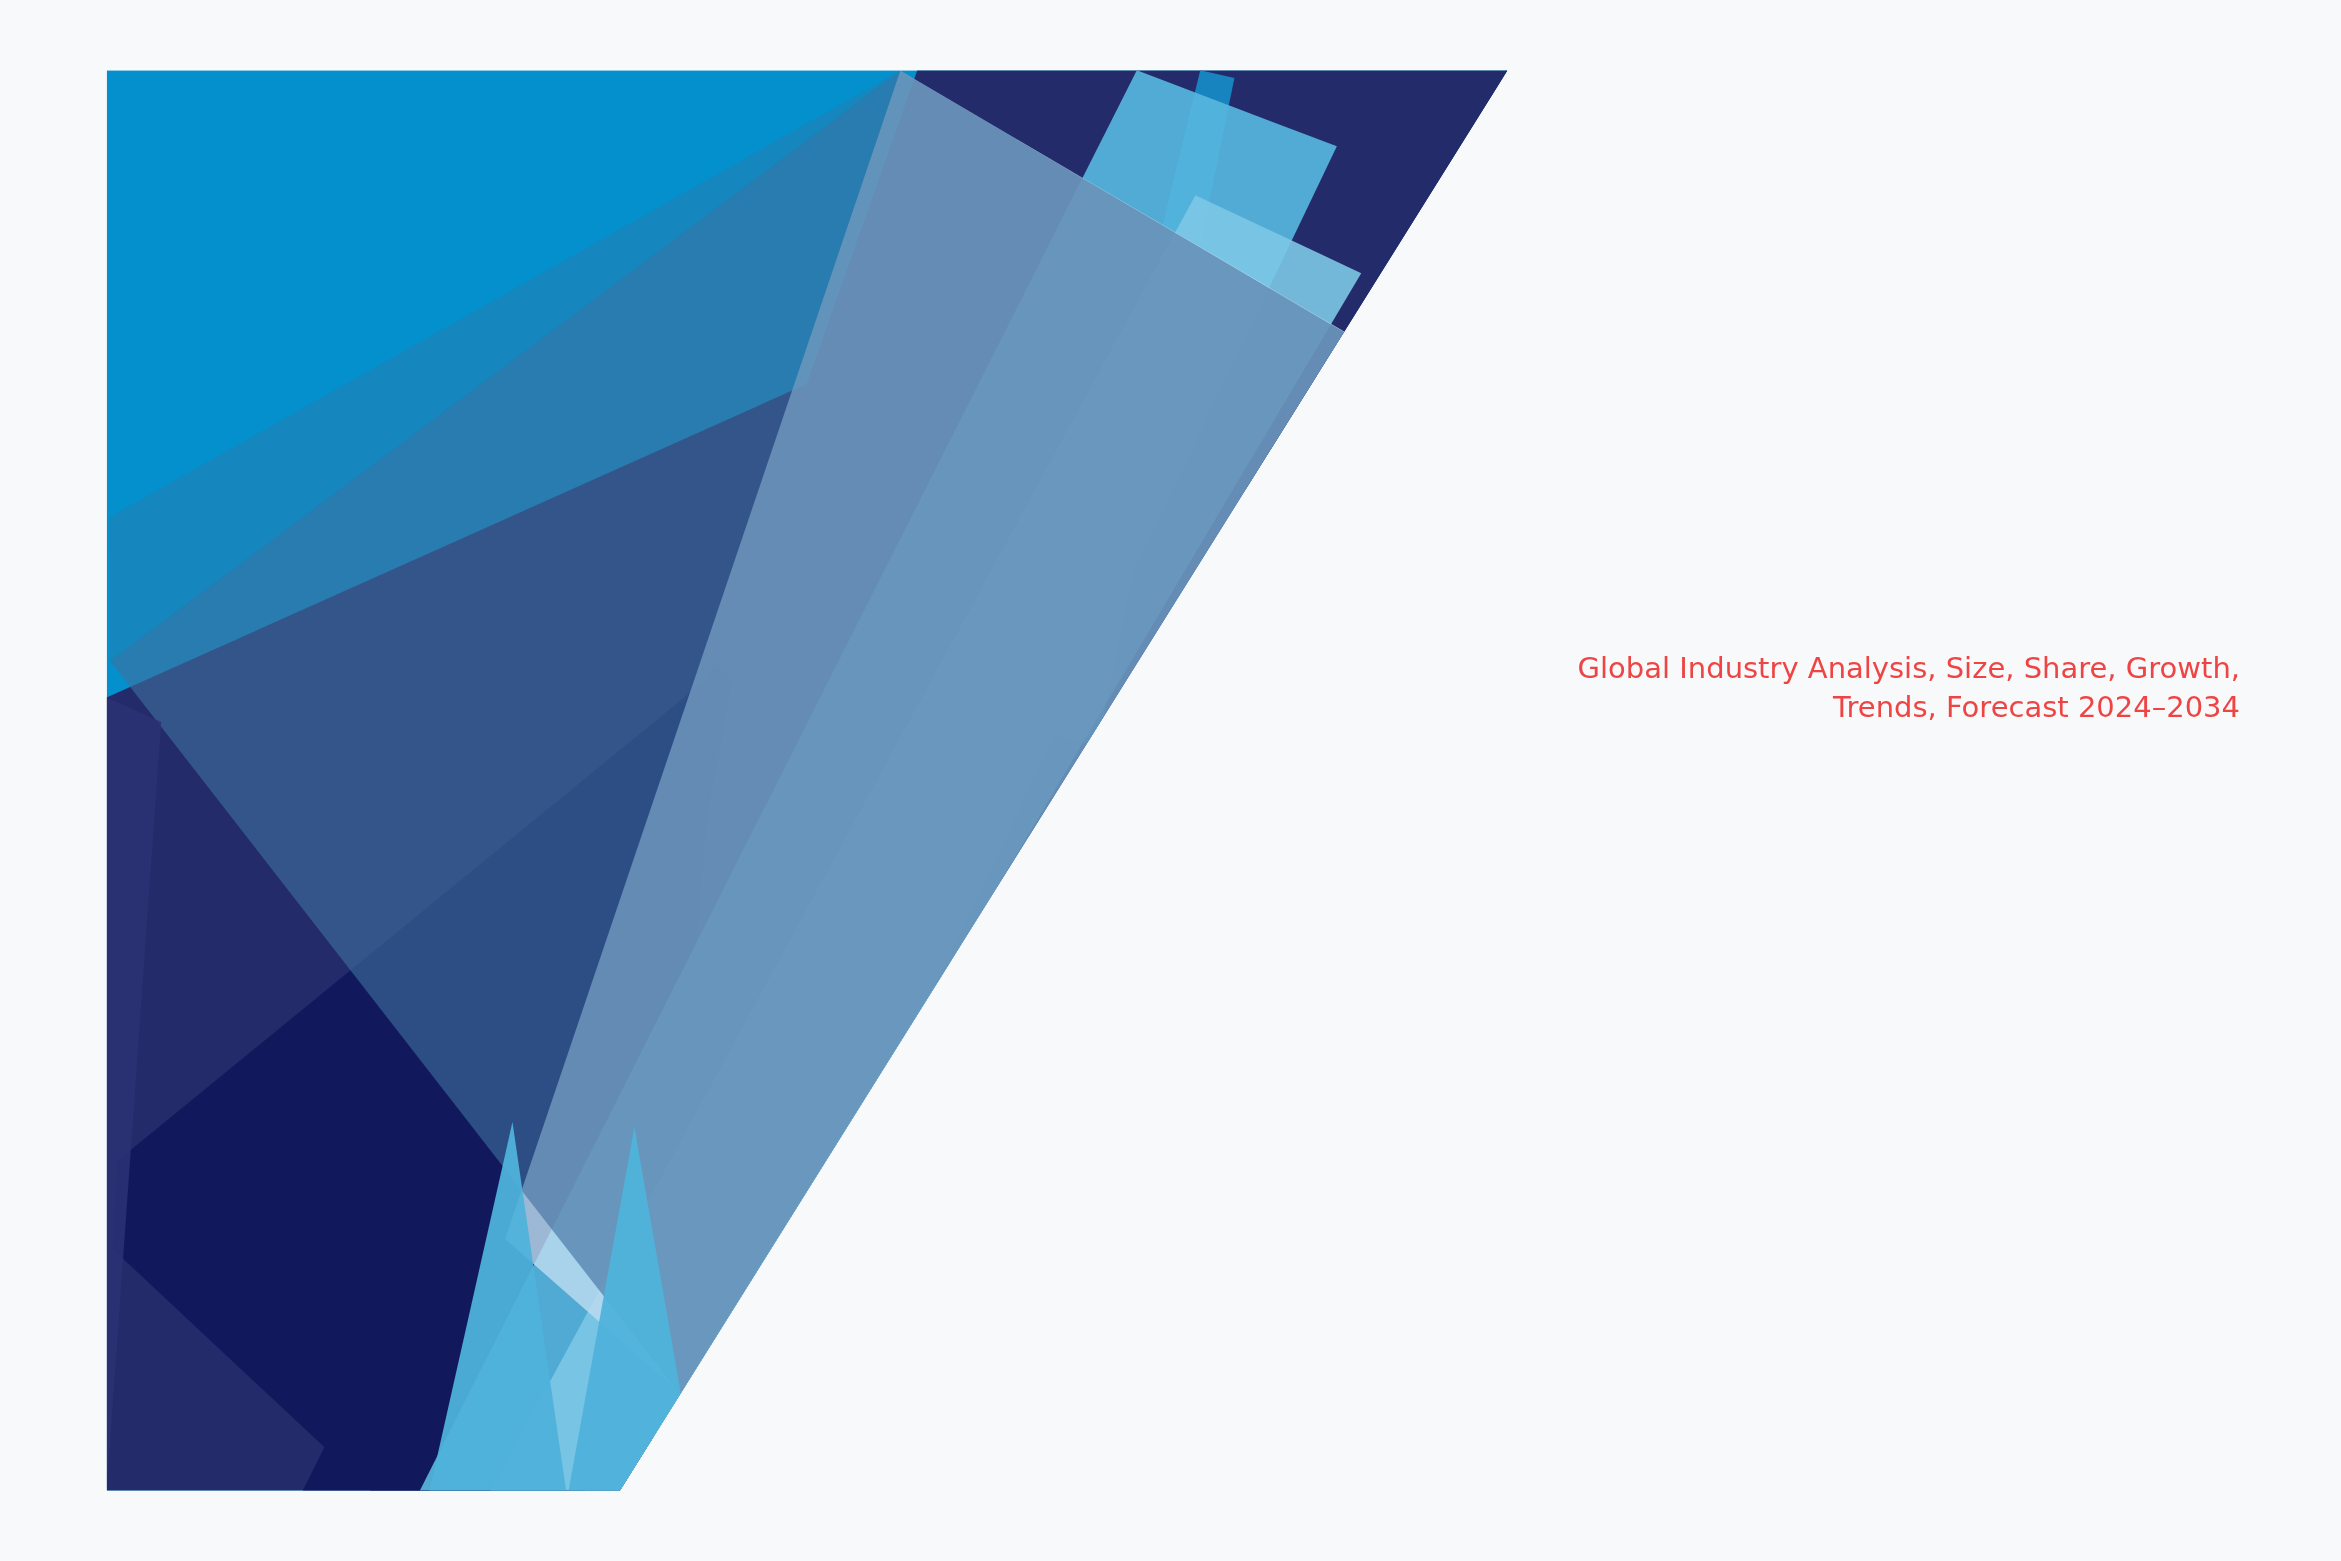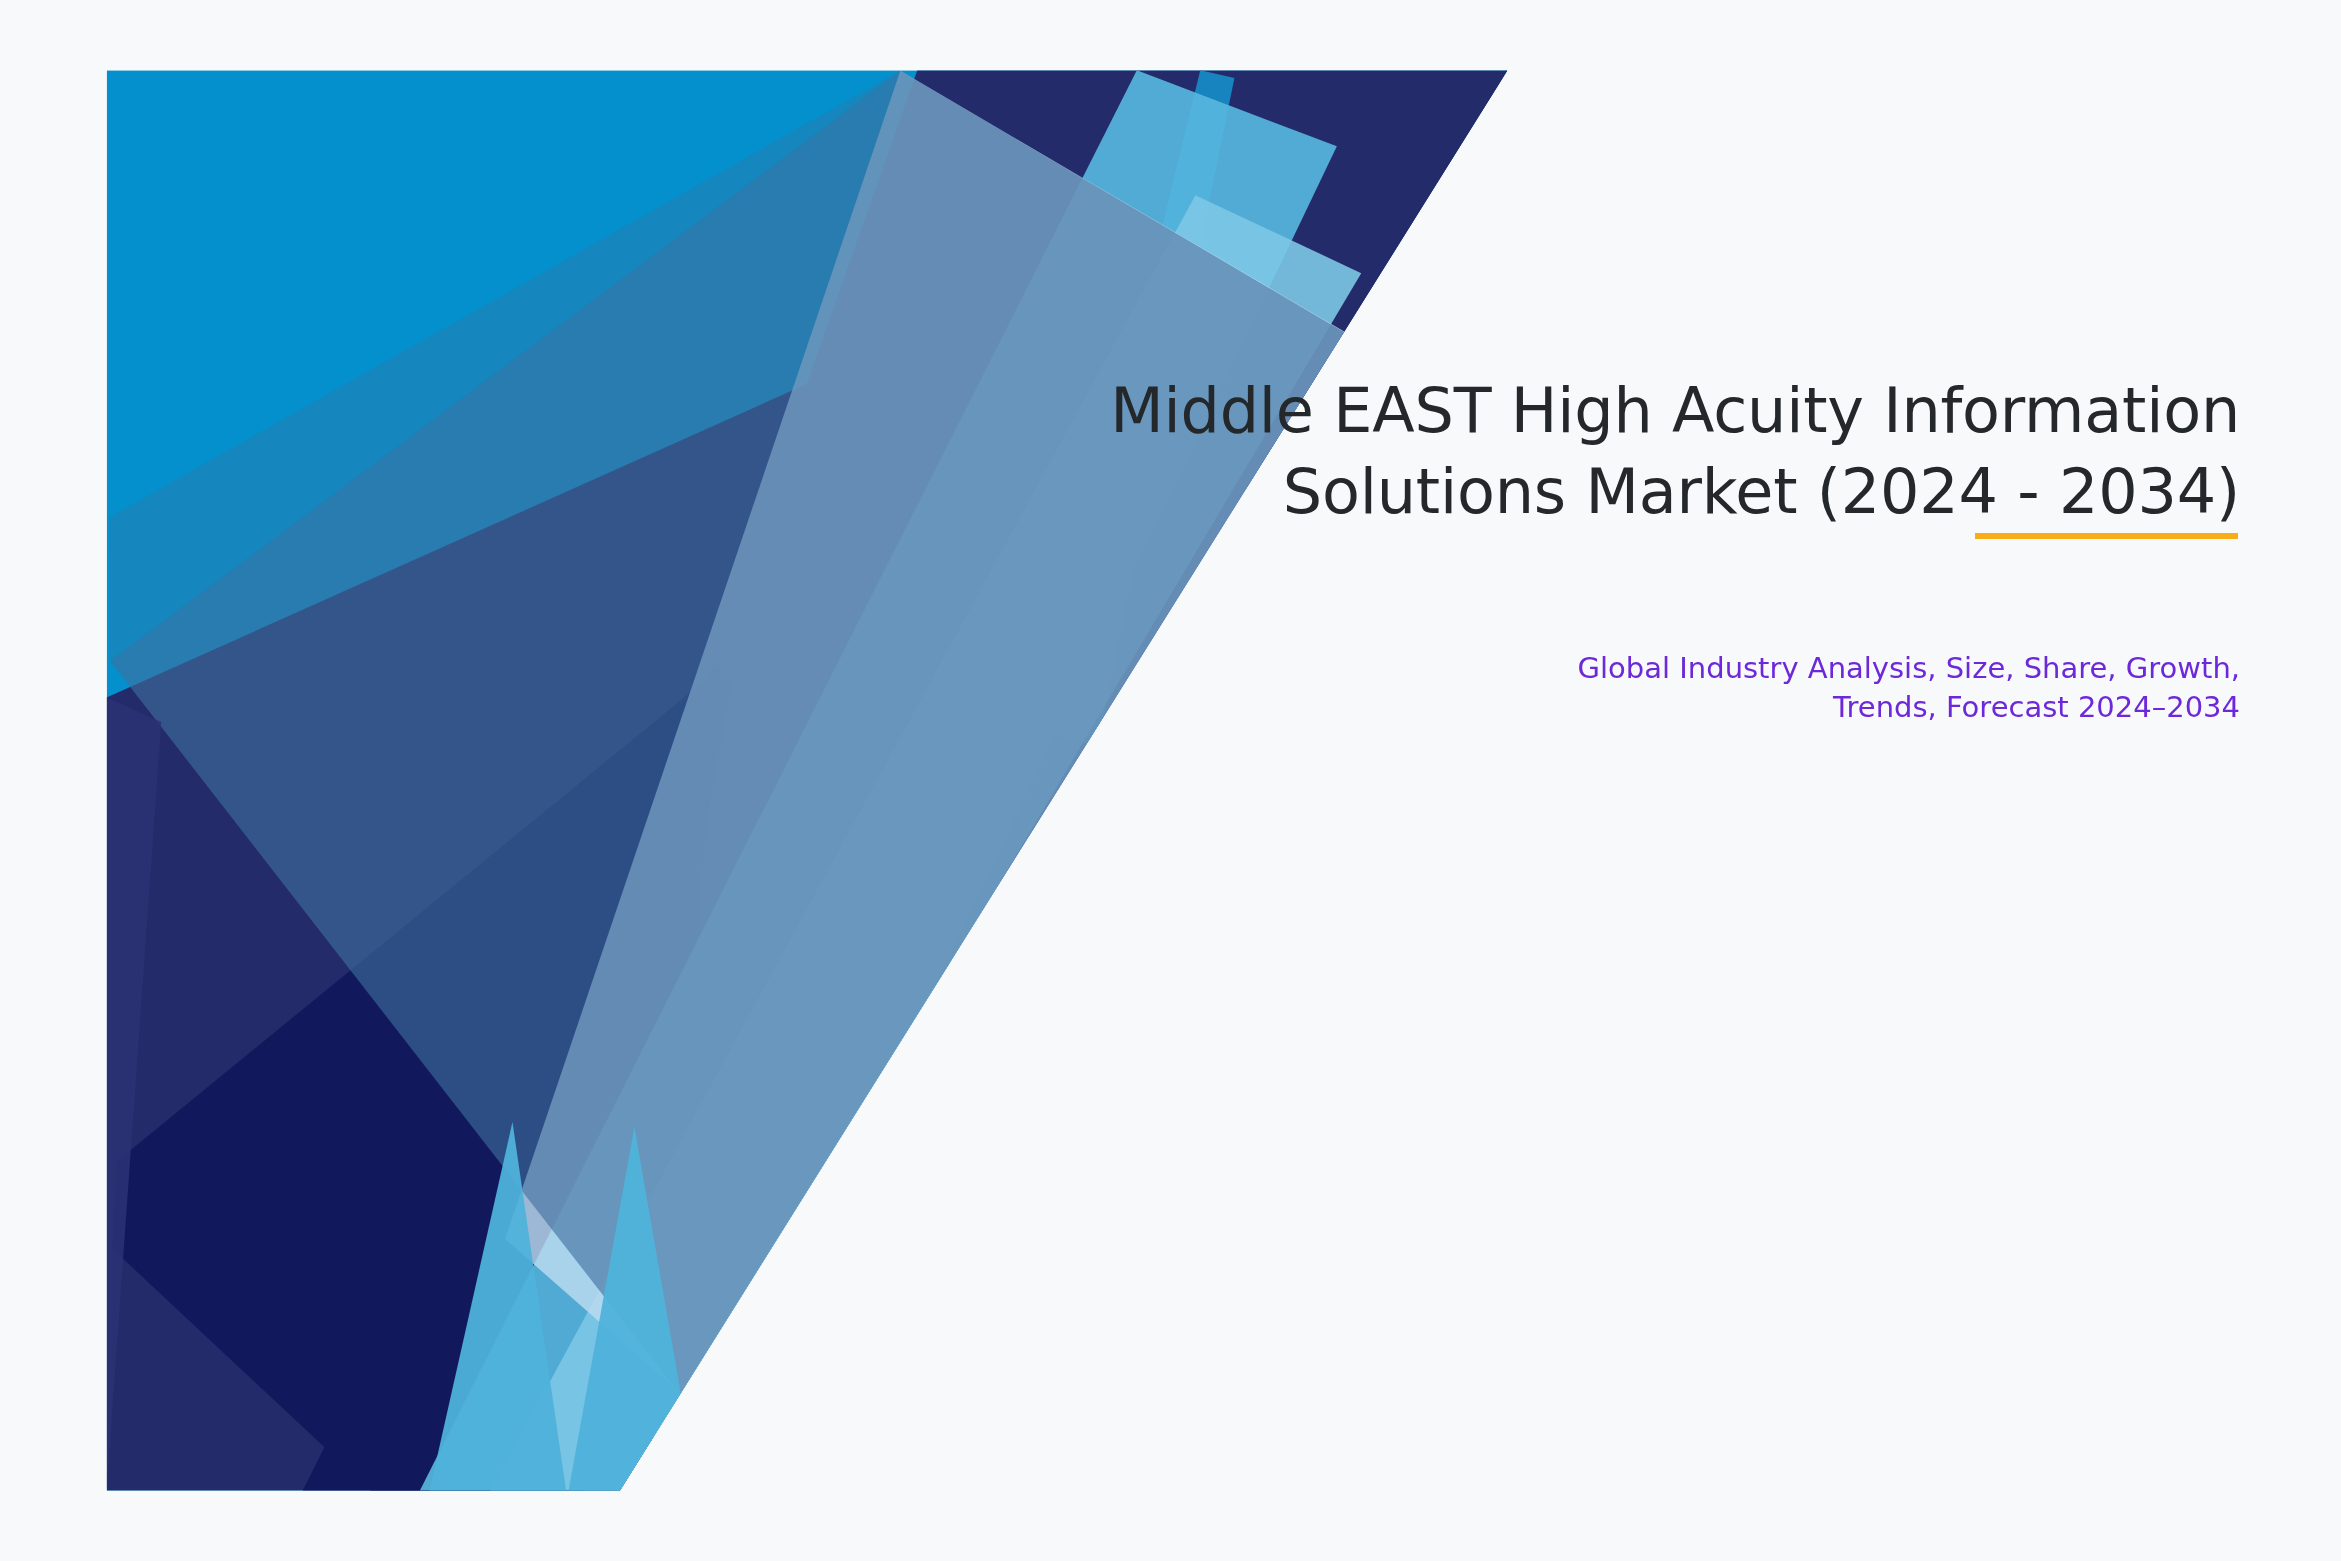--- a/index.html
+++ b/index.html
@@ -70,21 +70,21 @@
     right: 102px;
     top: 649px;
     width: 761px;
     text-align: right;
   }
   #subtitle-line {
     display: block;
     font-size: 29px;
     line-height: 1.36;
     font-weight: 400;
-    color: #6d28d9;
+    color: #ef4444;
     white-space: pre-wrap;
   }
 </style>
 </head>
 <body>
 
 <div id="cover">
 
   <div id="artwork">
     <svg viewBox="0 0 4800 3200" xmlns="http://www.w3.org/2000/svg">
@@ -121,23 +121,19 @@
         <polygon points="2780,700 2800,720 1460,2930 1430,2905" fill="#cfe6f5" opacity="0.8"></polygon>
 
         <polygon points="880,3056 1050,2300 1160,3056" fill="#4fb2da" opacity="0.95"></polygon>
         <polygon points="1165,3056 1300,2310 1430,3056" fill="#4fb2da" opacity="0.95"></polygon>
 
         <polygon points="218,1430 330,1480 218,3056" fill="#2b3274" opacity="0.85"></polygon>
       </g>
     </svg>
   </div>
 
-  <div id="headline-block">
-    <span id="title-line">Middle EAST High Acuity Information Solutions Market (2024 - 2034)</span>
-    <div id="title-underline"></div>
-  </div>
 
   <div id="subtitle-block">
     <span id="subtitle-line">Global Industry Analysis, Size, Share, Growth, Trends, Forecast 2024–2034</span>
   </div>
 
 </div>
 
 
 </body></html>

